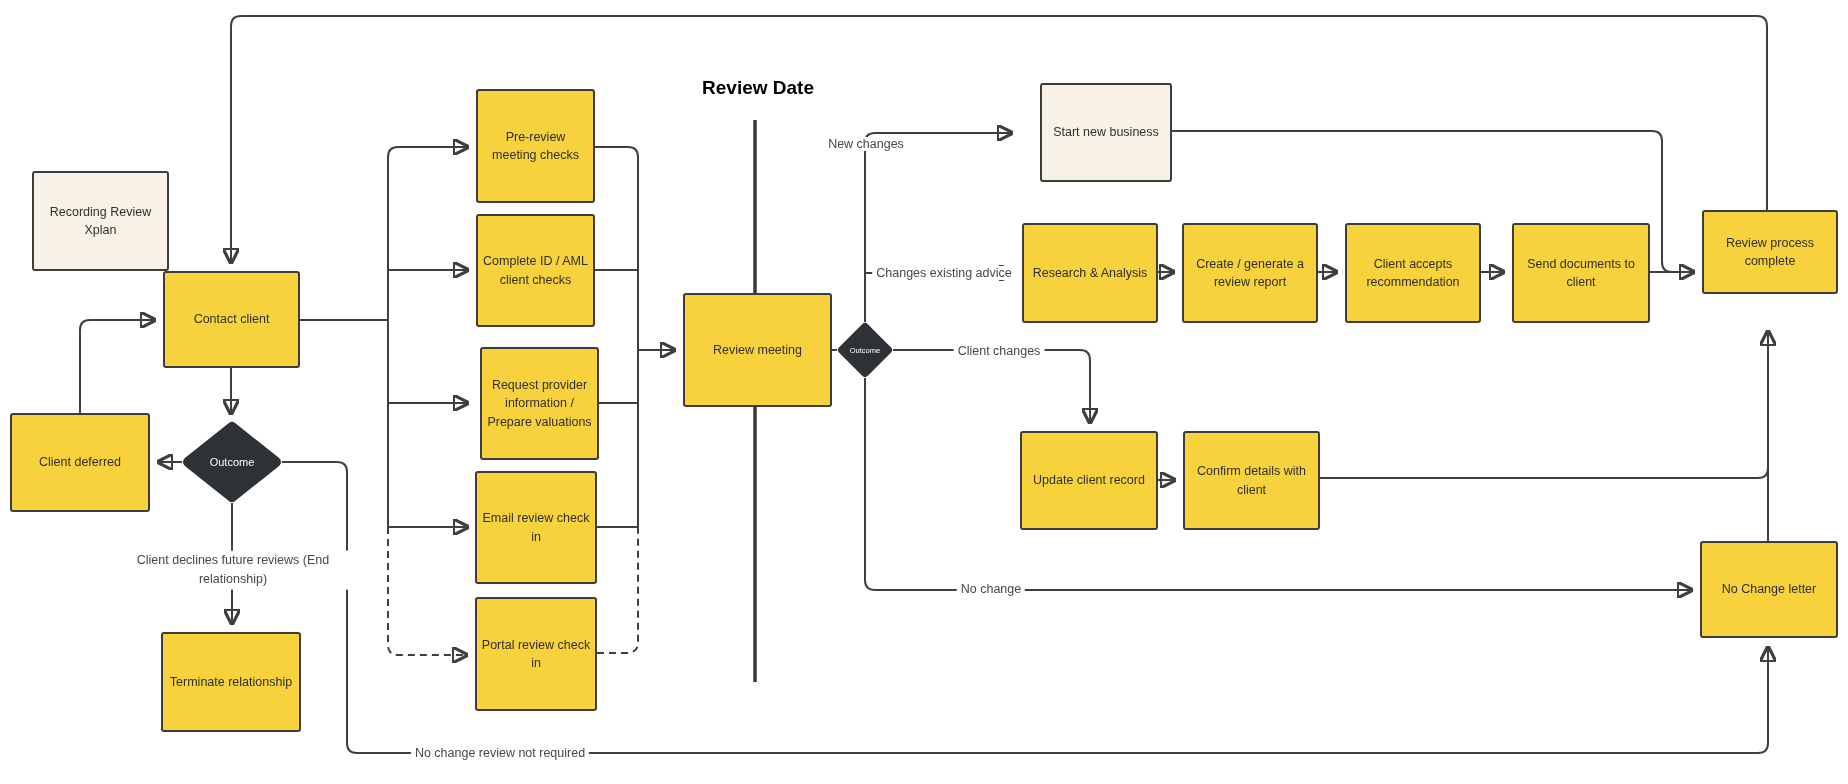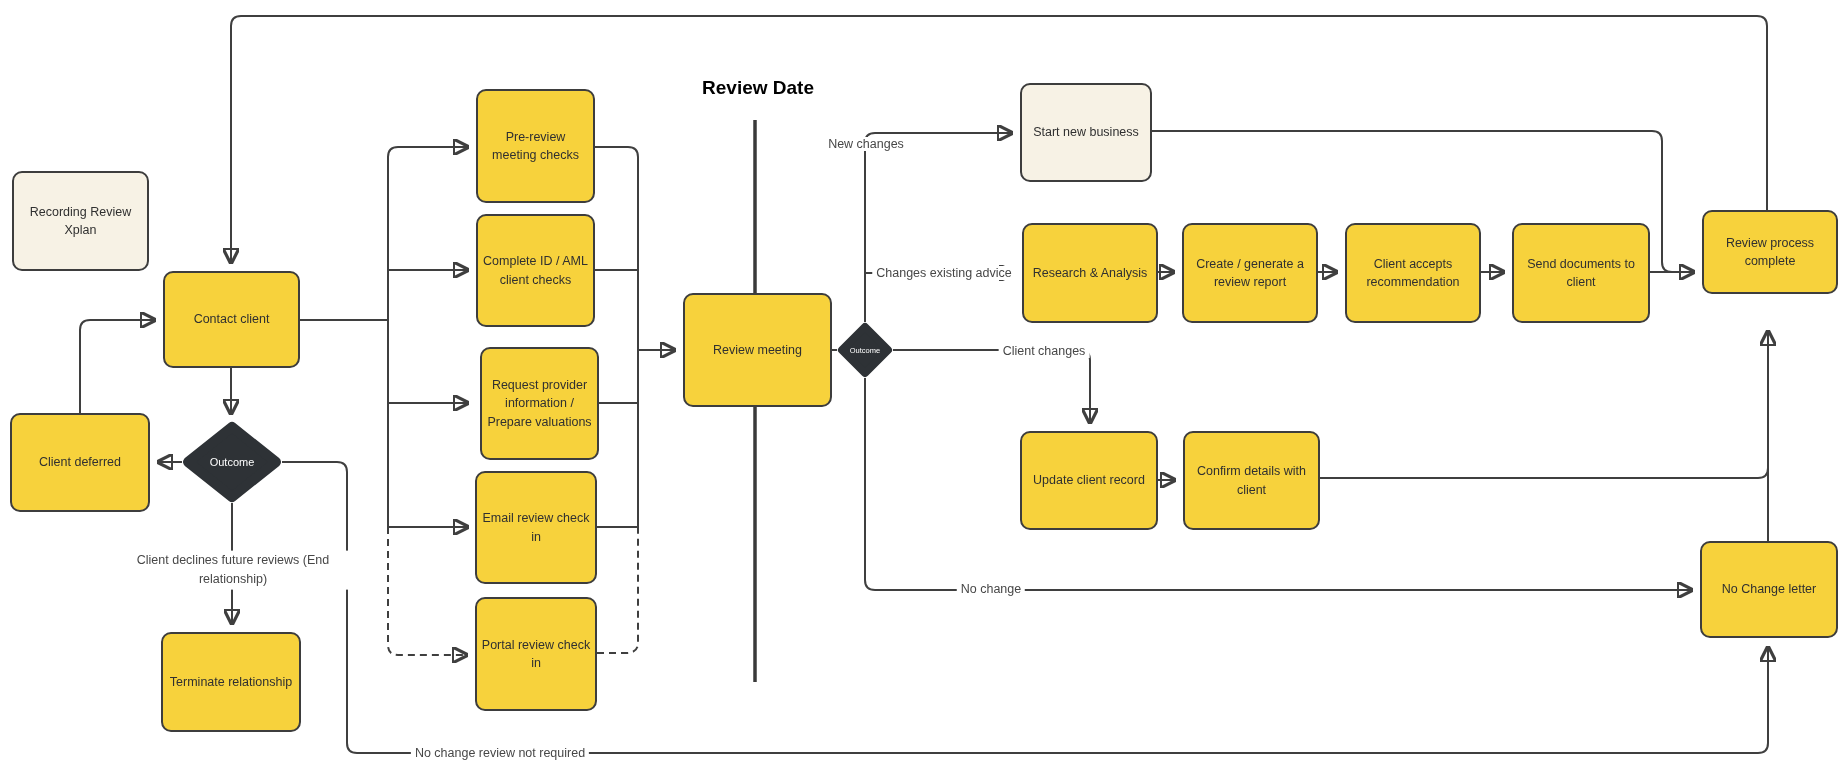--- a/index.html
+++ b/index.html
@@ -6,24 +6,24 @@
   .canvas {
     position:relative; width:1848px; height:784px; background:#ffffff;
     font-family:"Liberation Sans", sans-serif; overflow:hidden;
   }
   .edges { position:absolute; left:0; top:0; width:1848px; height:784px; }
   .edges path { stroke:#3F3F3F; stroke-width:2; fill:none; }
   .edges path.thick { stroke:#3A3A3A; stroke-width:3.5; }
   .edges path.dash { stroke-dasharray:7 5; }
   .node {
     position:absolute; display:flex; align-items:center; justify-content:center;
-    text-align:center; background:#F7D23C; border:2px solid #3D3D3D; border-radius:10px;
+    text-align:center; background:#F7D23C; border:2px solid #3D3D3D; border-radius:3px;
     font-size:12.5px; color:#303030; line-height:1.45; padding:4px; box-sizing:border-box;
   }
-  .cream { background:#F7F2E5; }
+  .cream { background:#F7F2E5;margin-left:20px; }
   .diamond { position:absolute; }
   .diamond svg { position:absolute; left:0; top:0; width:100%; height:100%; }
   .diamond span {
     position:absolute; left:0; top:0; right:0; bottom:0;
     display:flex; align-items:center; justify-content:center;
     color:#fff; font-weight:normal;
   }
   .edge-label {
     position:absolute; transform:translate(-50%,-50%); background:#fff;
     padding:0 4px; font-size:12.5px; color:#474747; white-space:nowrap; text-align:center;
@@ -170,18 +170,18 @@
   </div>
   <div class="diamond" style="left:837px;top:322px;width:56px;height:56px">
     <svg viewBox="0 0 56 56">
       <path d="M28 5 L51 28 L28 51 L5 28 Z" fill="#2E3236" stroke="#2E3236" stroke-width="8" stroke-linejoin="round"></path>
     </svg>
     <span style="font-size:7.5px">Outcome</span>
   </div>
 
   <div class="edge-label" style="left:866px;top:144px">New changes</div>
   <div class="edge-label" style="left:944px;top:273px">Changes  existing advice</div>
-  <div class="edge-label" style="left:1044px;top:351px">Client changes</div>
+  <div class="edge-label" style="left:999px;top:351px">Client changes</div>
   <div class="edge-label" style="left:991px;top:589px">No change</div>
   <div class="edge-label wrap" style="left:233px;top:570px">Client declines future reviews (End relationship)</div>
   <div class="edge-label" style="left:500px;top:753px">No change review not required</div>
 
 </div>
 
 </body></html>

